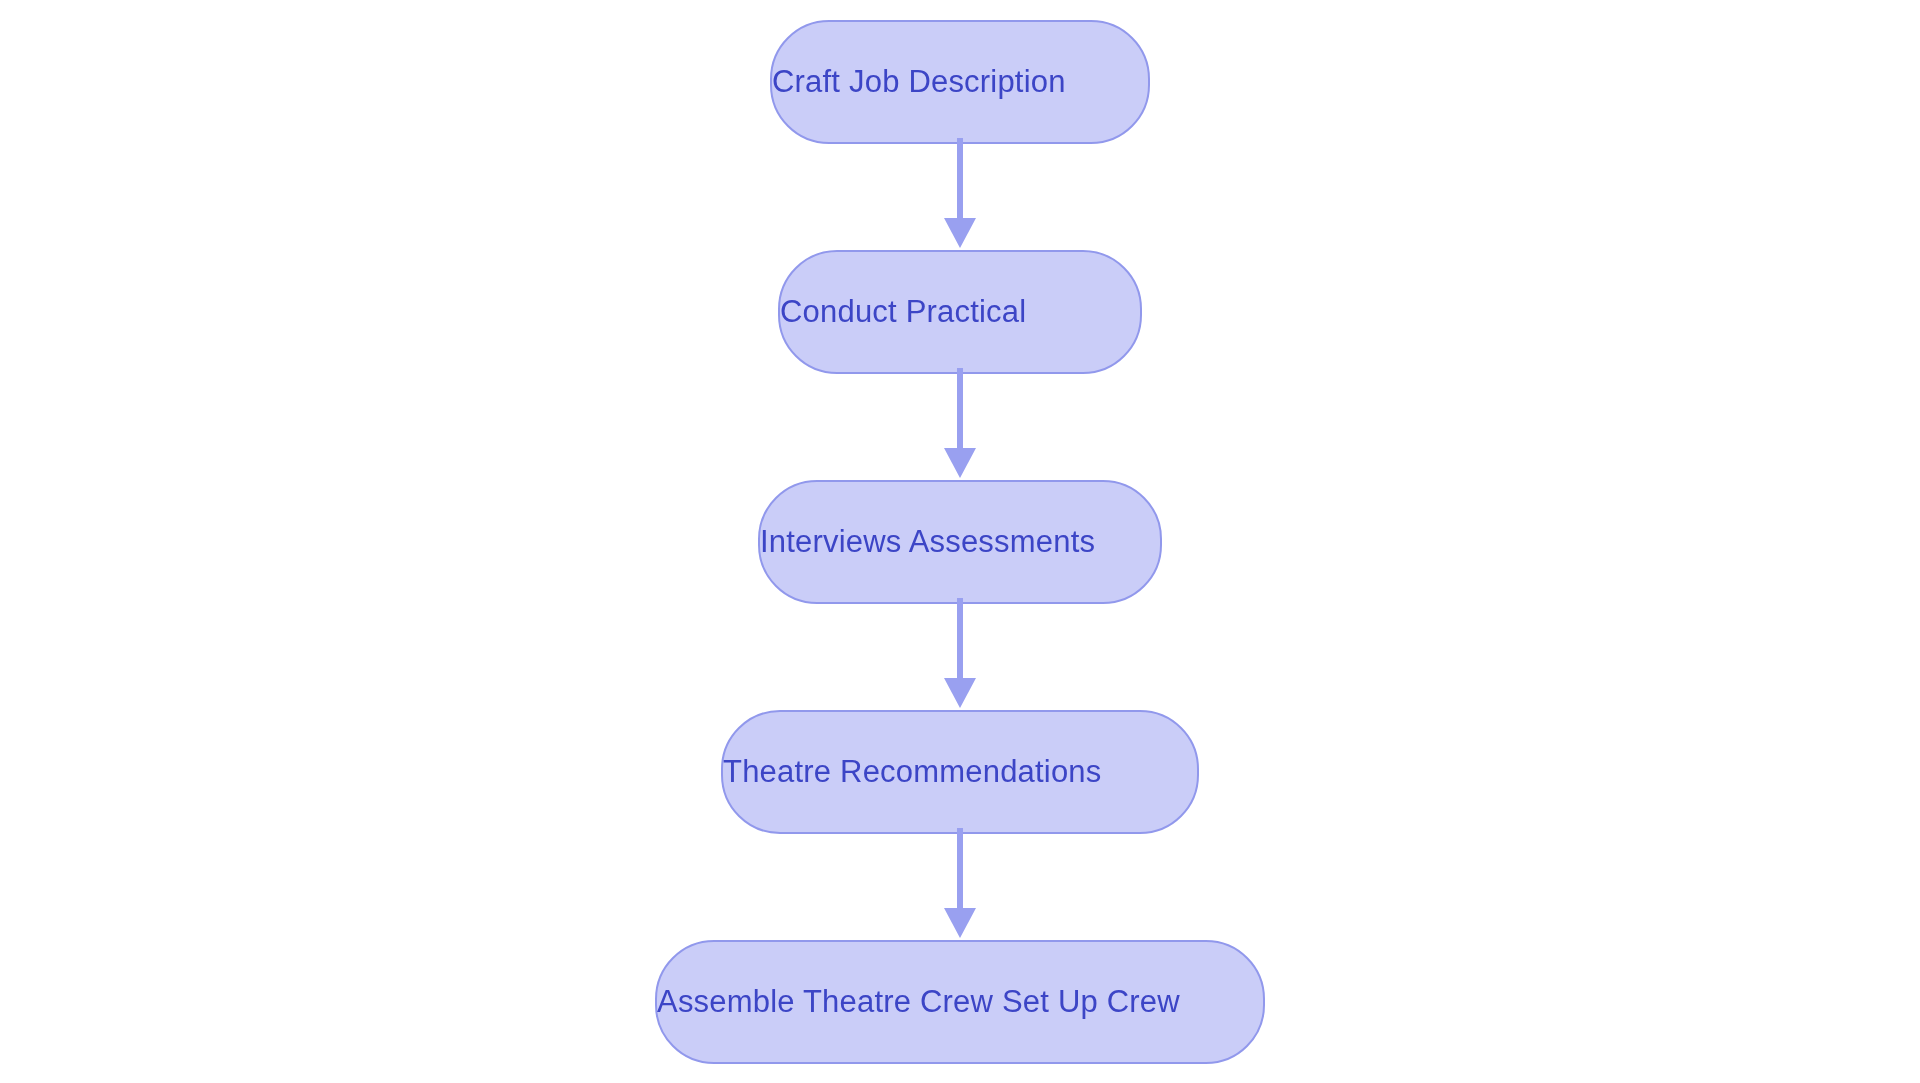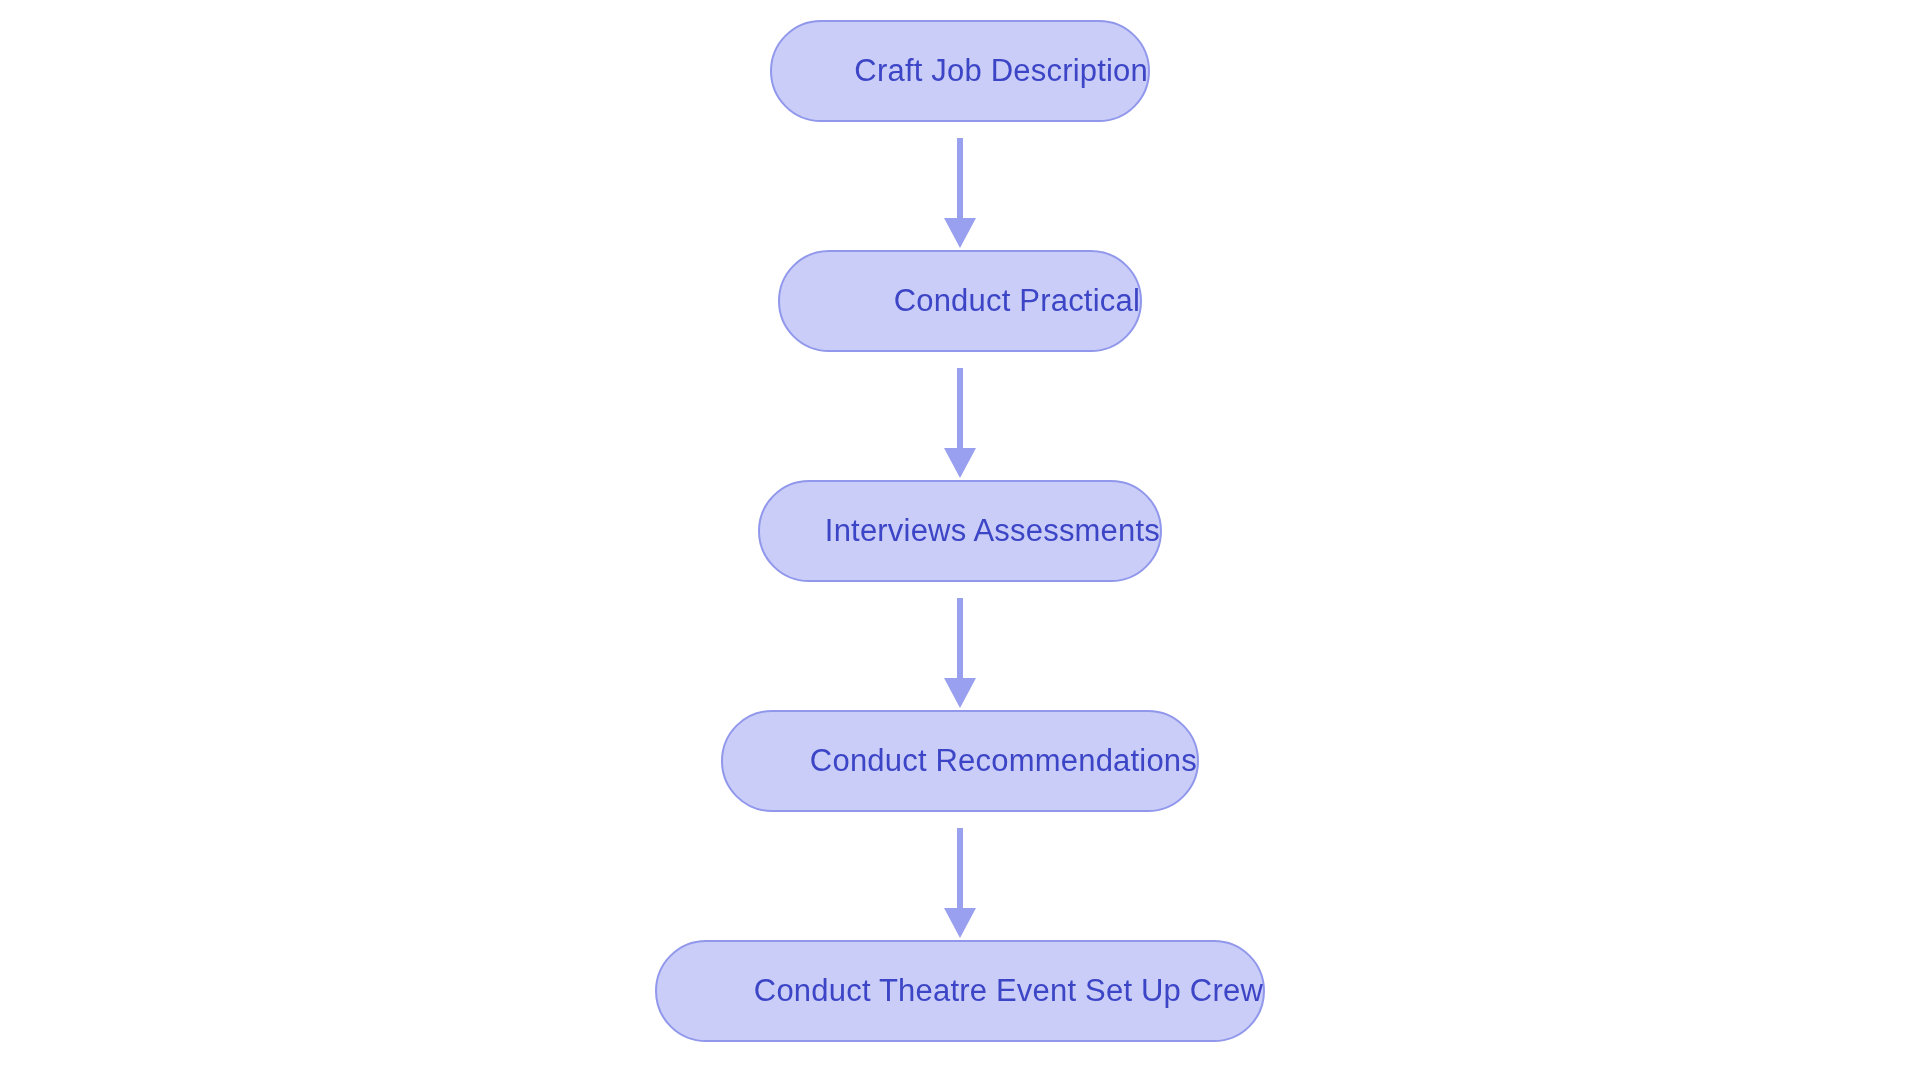--- a/index.html
+++ b/index.html
@@ -10,28 +10,28 @@
   }
   .canvas {
     position: relative;
     width: 1920px;
     height: 1083px;
     background: #ffffff;
     overflow: hidden;
   }
   .node {
     position: absolute;
-    height: 102px;
+    height: 124px;
     border-radius: 59px;
     background: #cacdf8;
     border: 2px solid #9198ec;
     box-sizing: border-box;
     display: flex;
     align-items: center;
-    justify-content: flex-end;
+    justify-content: flex-start;
     color: #3c45c6;
     font-size: 31px;
     letter-spacing: 0.2px;
     white-space: nowrap;
     text-align: center;
   }
   .node-1 { top: 20px;  left: 770px; width: 380px; }
   .node-2 { top: 250px; left: 778px; width: 364px; }
   .node-3 { top: 480px; left: 758px; width: 404px; }
   .node-4 { top: 710px; left: 721px; width: 478px; }
@@ -85,25 +85,25 @@
   <div class="node node-3">
     <span>Interviews Assessments</span>
   </div>
 
   <div class="arrow arrow-3">
     <div class="stem"></div>
     <div class="head"></div>
   </div>
 
   <div class="node node-4">
-    <span>Conduct Recommendations</span>
+    <span>Theatre Recommendations</span>
   </div>
 
   <div class="arrow arrow-4">
     <div class="stem"></div>
     <div class="head"></div>
   </div>
 
   <div class="node node-5">
-    <span>Conduct Theatre Event Set Up Crew</span>
+    <span>Assemble Theatre Crew Set Up Crew</span>
   </div>
 
 </div>
 
 </body></html>

